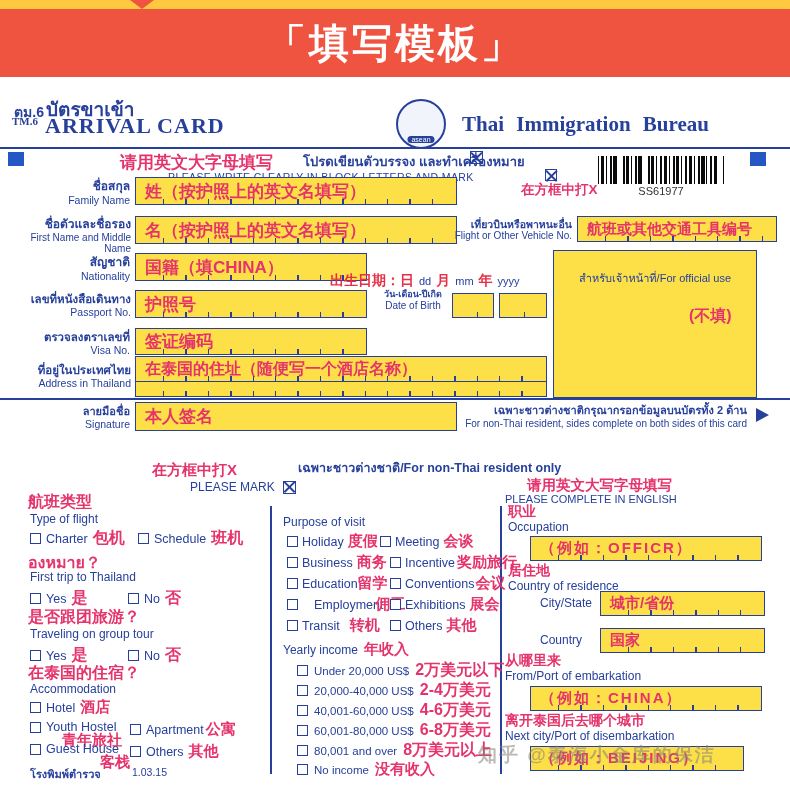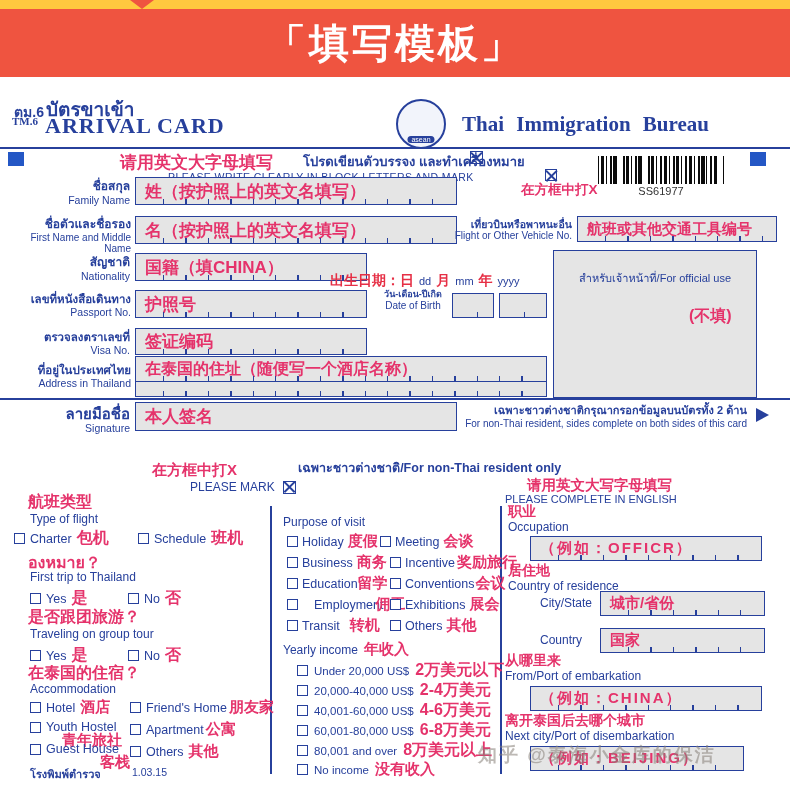--- a/index.html
+++ b/index.html
@@ -17,21 +17,21 @@
   .serif{font-family:"Liberation Serif", serif;}
   
   #strip{position:absolute;left:0;top:0;width:790px;height:9px;background:var(--yellow);}
   #notch{position:absolute;left:130px;top:0;width:0;height:0;
          border-left:12px solid transparent;border-right:12px solid transparent;
          border-top:9px solid var(--orange);}
   #banner{position:absolute;left:0;top:9px;width:790px;height:68px;background:var(--orange);
           display:flex;align-items:center;justify-content:center;}
   #banner .t{color:#fff;font-size:40px;font-weight:bold;letter-spacing:3px;}
   
-  .box{position:absolute;border:1.6px solid var(--blue);background:#e5e5e5;
+  .box{position:absolute;border:1.6px solid var(--blue);background:#fde047;
        display:flex;align-items:center;padding-left:9px;overflow:visible;white-space:nowrap;}
   .box .fill{color:var(--red);font-weight:bold;font-size:17px;}
   .box .fill.sm{font-size:15px;}
   .ticks{position:absolute;left:6px;right:6px;bottom:0;height:5px;
          background:repeating-linear-gradient(to right,transparent 0 21px,var(--blue) 21px 22.4px);}
   .flabel{position:absolute;text-align:right;line-height:1.15;}
   .flabel .th{font-weight:bold;font-size:12px;}
   .flabel .en{font-size:10.5px;}
   .cb{width:11px;height:11px;border:1.6px solid var(--blue);display:inline-block;flex:0 0 auto;background:#fff;}
   .xb{width:13px;height:13px;border:1.6px solid var(--blue);position:relative;display:inline-block;}
@@ -208,21 +208,21 @@
       <i class="ticks"></i>
   </div>
   <div class="box" style="left:135px;top:381px;width:412px;height:16px;">
       <i class="ticks"></i>
     </div>
 
   <div class="hline" style="top:398px;"></div>
 
   
   <div class="flabel blue" style="left:60px;top:405px;width:70px;">
-    <div class="th" style="font-size:15px;">ลายมือชื่อ</div>
+    <div class="th" style="font-size:11px;">ลายมือชื่อ</div>
     <div class="en">Signature</div>
   </div>
   <div class="box" style="left:135px;top:402px;width:322px;height:29px;">
     <span class="fill">本人签名</span>
   </div>
   <div class="abs blue" style="left:455px;top:404px;width:292px;text-align:right;line-height:1.25;">
     <div style="font-size:11px;font-weight:bold;">เฉพาะชาวต่างชาติกรุณากรอกข้อมูลบนบัตรทั้ง 2 ด้าน</div>
     <div style="font-size:10px;">For non-Thai resident, sides complete on both sides of this card</div>
   </div>
   <div class="tri" style="left:756px;top:408px;"></div>
@@ -236,21 +236,21 @@
   </div>
   <div class="abs red" style="left:527px;top:476px;font-size:14.5px;">请用英文大写字母填写</div>
   <div class="abs blue" style="left:505px;top:493px;font-size:11px;">PLEASE COMPLETE IN ENGLISH</div>
 
   <div class="vline" style="left:270px;top:506px;height:268px;"></div>
   <div class="vline" style="left:500px;top:506px;height:268px;"></div>
 
   
   <div class="secCn" style="left:28px;top:492px;">航班类型</div>
   <div class="secEn" style="left:30px;top:512px;">Type of flight</div>
-  <div class="grp" style="left:14px;top:528px;align-items:center;">
+  <div class="grp" style="left:30px;top:528px;align-items:center;">
     <span class="cb"></span>
     <span class="en">Charter</span>
     <span class="cn" style="font-size:16px;">包机</span>
   </div>
   <div class="grp" style="left:138px;top:528px;">
     <span class="cb"></span>
     <span class="en">Schedule</span>
     <span class="cn" style="font-size:16px;">班机</span>
   </div>
 
@@ -279,25 +279,20 @@
     <span class="en">No</span>
     <span class="cn" style="font-size:16px;">否</span>
   </div>
 
   <div class="secCn" style="left:28px;top:663px;">在泰国的住宿？</div>
   <div class="secEn" style="left:30px;top:682px;">Accommodation</div>
   <div class="grp" style="left:30px;top:698px;">
     <span class="cb"></span>
     <span class="en">Hotel</span>
     <span class="cn">酒店</span>
-  </div>
-  <div class="grp" style="left:130px;top:698px;">
-    <span class="cb"></span>
-    <span class="en">Friend's Home</span>
-    <span class="cn" style="margin-left:-3px;">朋友家</span>
   </div>
   <div class="grp" style="left:30px;top:720px;">
     <span class="cb"></span>
     <span class="en">Youth Hostel</span>
   </div>
   <div class="abs red" style="left:62px;top:731px;font-size:15px;">青年旅社</div>
   <div class="grp" style="left:130px;top:720px;">
     <span class="cb"></span>
     <span class="en">Apartment</span>
     <span class="cn" style="margin-left:-3px;">公寓</span>

